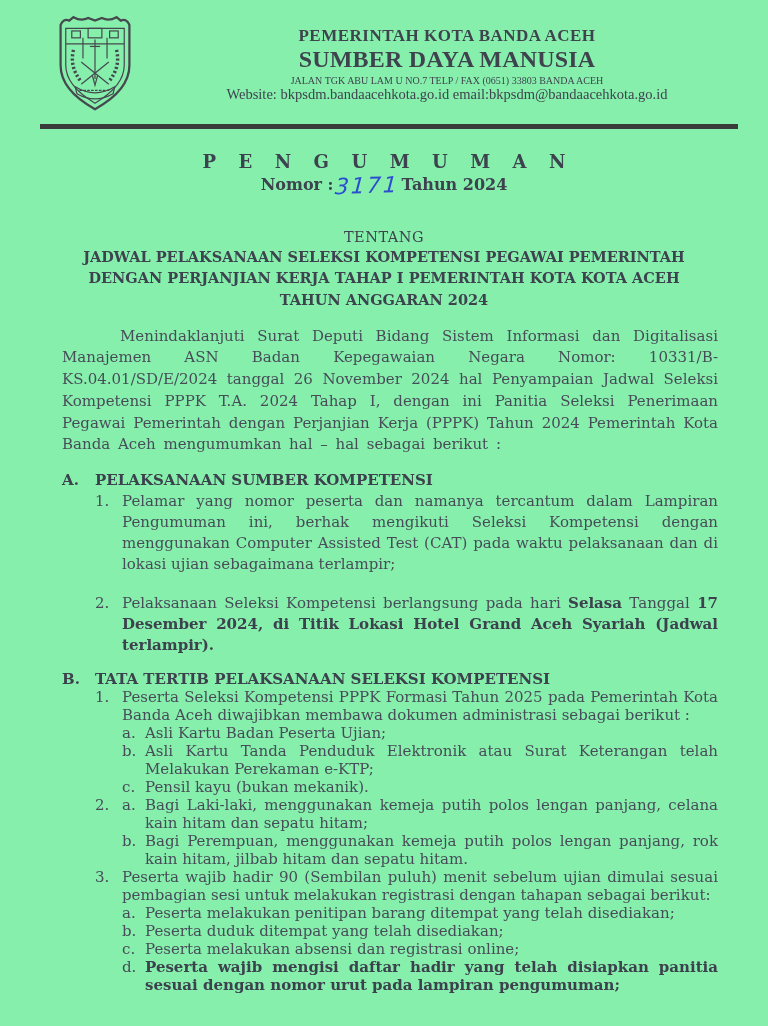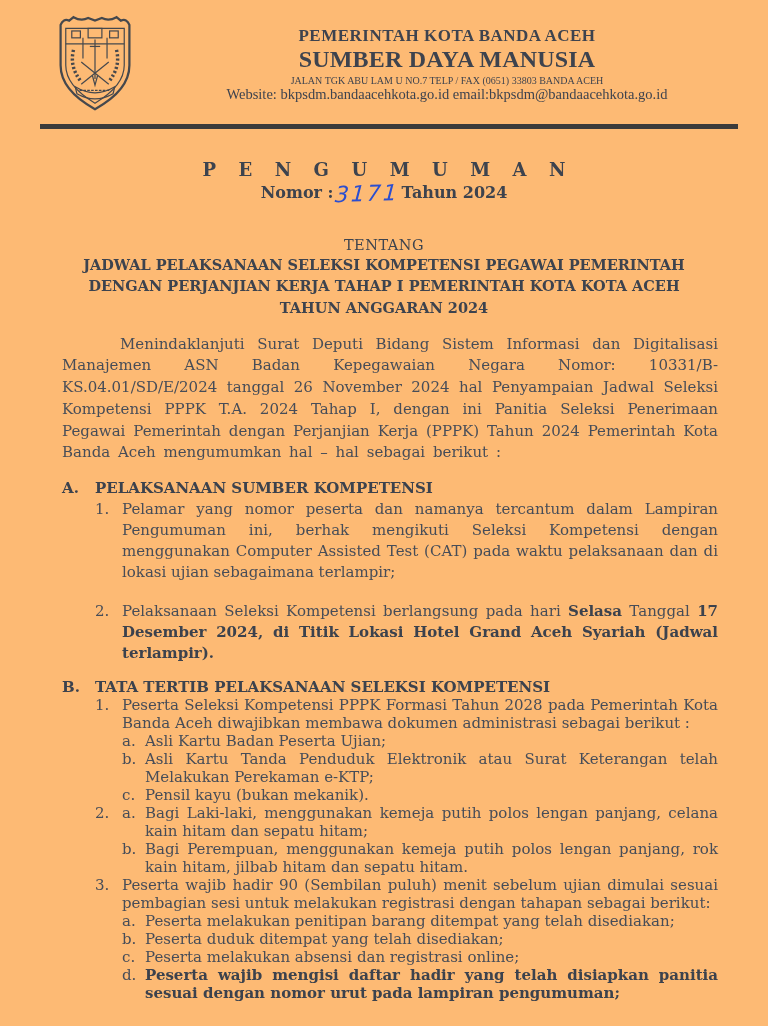--- a/index.html
+++ b/index.html
@@ -4,21 +4,21 @@
 <style>
   * { box-sizing: border-box; }
   html, body { margin: 0; padding: 0; }
   body {
     width: 768px; height: 1026px;
     background: #efeeea;
     font-family: "DejaVu Serif", "Liberation Serif", serif;
   }
   .page {
     width: 768px; height: 1026px;
-    background: #fdba74;
+    background: #86efac;
     color: #474d58;
     overflow: hidden;
     position: relative;
   }
 
   
   .letterhead {
     display: flex;
     align-items: center;
     padding: 12px 34px 2px 52px;
@@ -36,21 +36,21 @@
   .contact-line{ font-size: 14.5px; }
 
   .double-rule {
     margin: 5px 30px 0 40px;
     height: 4px;
     border-top: 3px solid #3b3b3b;
     border-bottom: 2px solid #3b3b3b;
   }
 
   
-  .title-block { text-align: center; margin-top: 30px; color: #3d434e; }
+  .title-block { text-align: center; margin-top: 22px; color: #3d434e; }
   .doc-title {
     font-size: 18px; font-weight: bold; letter-spacing: 0.45em;
     padding-left: 0.45em; 
   }
   .doc-number { font-size: 16px; font-weight: bold; margin-top: 3px; }
   .handwritten {
     display: inline-block;
     font-family: "DejaVu Sans", sans-serif;
     font-style: italic;
     font-weight: 400;
@@ -176,21 +176,21 @@
           </div>
         </div>
         <div class="section sec-1">
           <div class="sec-head">
             <span class="sec-label">B.</span>
             <span>TATA TERTIB PELAKSANAAN SELEKSI KOMPETENSI</span>
           </div>
           <div class="item">
             <span class="item-num">1.</span>
             <div class="item-body">
-              <div class="item-text"><span>Peserta Seleksi Kompetensi PPPK Formasi Tahun 2028 pada Pemerintah Kota Banda Aceh diwajibkan membawa dokumen administrasi sebagai berikut :</span></div>
+              <div class="item-text"><span>Peserta Seleksi Kompetensi PPPK Formasi Tahun 2025 pada Pemerintah Kota Banda Aceh diwajibkan membawa dokumen administrasi sebagai berikut :</span></div>
               <div class="sub">
                 <span class="sub-letter">a.</span>
                 <div class="sub-body"><span>Asli Kartu Badan Peserta Ujian;</span></div>
               </div>
               <div class="sub">
                 <span class="sub-letter">b.</span>
                 <div class="sub-body"><span>Asli Kartu Tanda Penduduk Elektronik atau Surat Keterangan telah Melakukan Perekaman e-KTP;</span></div>
               </div>
               <div class="sub">
                 <span class="sub-letter">c.</span>

